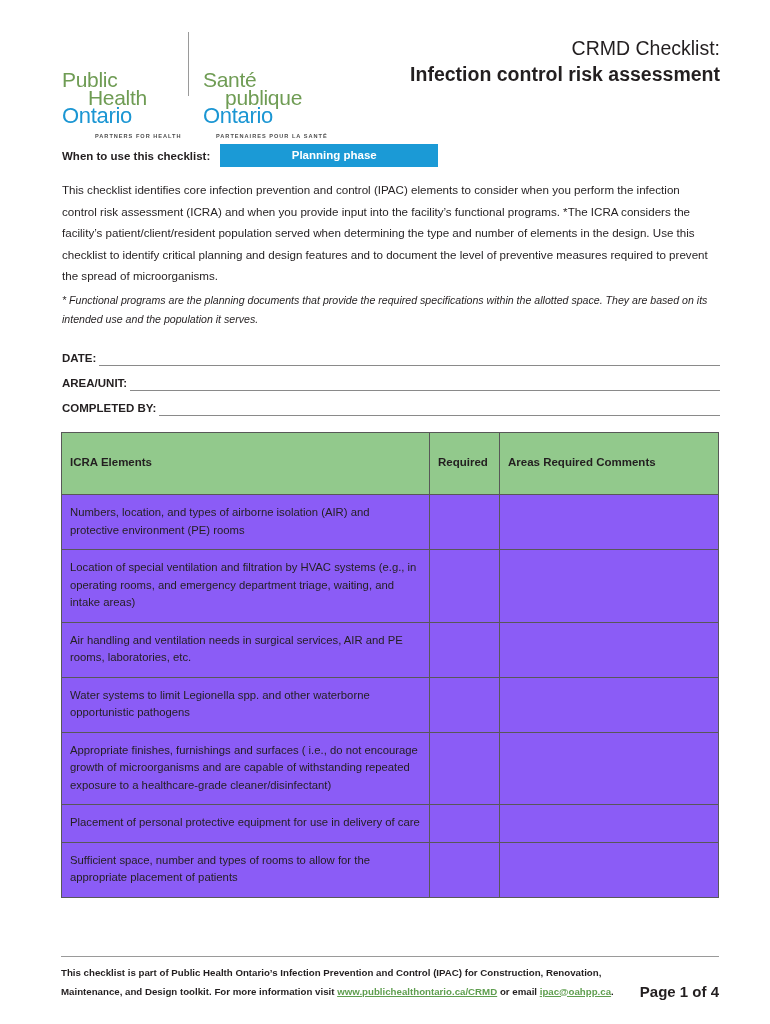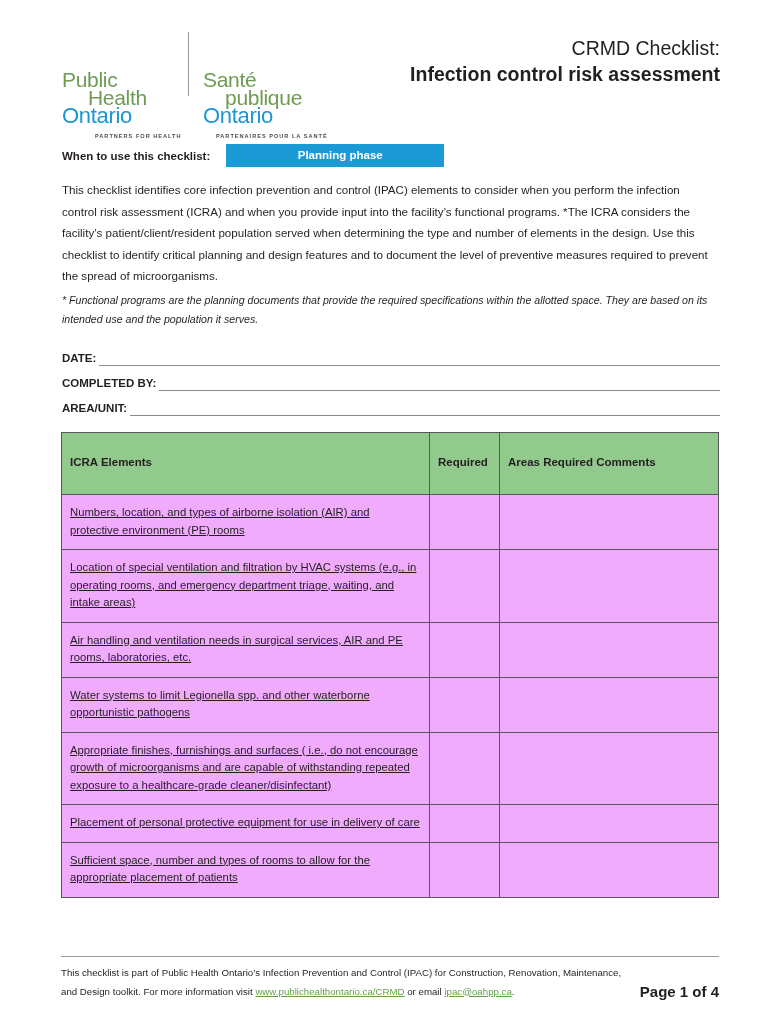--- a/index.html
+++ b/index.html
@@ -91,21 +91,21 @@
     margin-top: 2px;
   }
 
   
   .whenrow {
     position: absolute;
     left: 62px;
     top: 144px;
     display: flex;
     align-items: center;
-    gap: 16px;
+    gap: 10px;
   }
   .when-label {
     font-size: 11.5px;
     font-weight: 700;
     color: #231f20;
     white-space: nowrap;
   }
   .phase-badge {
     background: #1b9ad6;
     color: #ffffff;
@@ -196,22 +196,21 @@
   .col-required { width: 70px; }
   .col-areas    { width: 219px; }
   tr.section-row td {
     background: #dedede;
     font-weight: 700;
     height: 32px;
     vertical-align: middle;
     font-size: 11.5px;
   }
   tr.item-row td {
-    background: #f0abfc;
-    text-decoration: underline;
+    background: #8b5cf6;
   }
   td.blank-cell { background: #ffffff; }
   tr.section-row td.blank-cell { background: #dedede; }
 
   
   .footer-rule {
     position: absolute;
     left: 61px;
     top: 956px;
     width: 658px;
@@ -224,20 +223,21 @@
     top: 964px;
     width: 658px;
     display: flex;
     align-items: flex-start;
   }
   .footer-text {
     font-size: 9.7px;
     line-height: 1.92;
     color: #231f20;
     width: 570px;
+    font-weight: bold;
   }
   .footer-link {
     color: #5f9e4f;
     text-decoration: underline;
   }
   .page-num {
     font-size: 15px;
     font-weight: 700;
     color: #231f20;
     white-space: nowrap;
@@ -280,25 +280,25 @@
 
   <div class="bodytext">This checklist identifies core infection prevention and control (IPAC) elements to consider when you perform the infection control risk assessment (ICRA) and when you provide input into the facility’s functional programs. *The ICRA considers the facility’s patient/client/resident population served when determining the type and number of elements in the design. Use this checklist to identify critical planning and design features and to document the level of preventive measures required to prevent the spread of  microorganisms.</div>
   <div class="notetext">* Functional programs are the planning documents that provide the required specifications within the allotted space. They are based on its intended use and the population it serves.</div>
 
   <div class="fields">
     <div class="field-row">
       <span class="field-label">DATE:</span>
       <span class="field-line"></span>
     </div>
     <div class="field-row">
+      <span class="field-label">AREA/UNIT:</span>
+      <span class="field-line"></span>
+    </div>
+    <div class="field-row">
       <span class="field-label">COMPLETED BY:</span>
-      <span class="field-line"></span>
-    </div>
-    <div class="field-row">
-      <span class="field-label">AREA/UNIT:</span>
       <span class="field-line"></span>
     </div>
   </div>
 
   <table class="icra-table">
     <colgroup>
       <col class="col-elements">
       <col class="col-required">
       <col class="col-areas">
     </colgroup>

